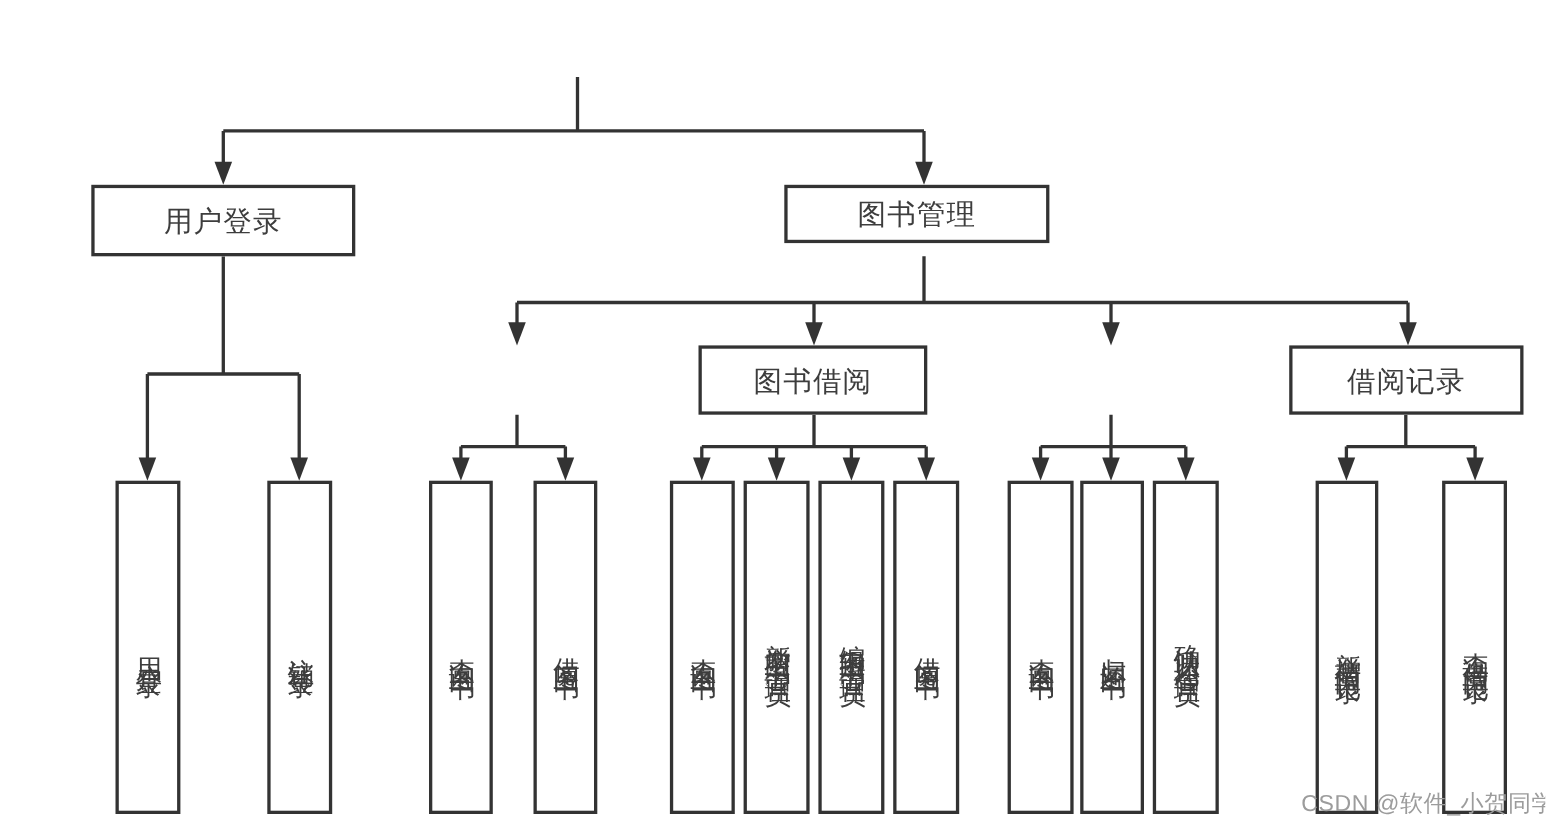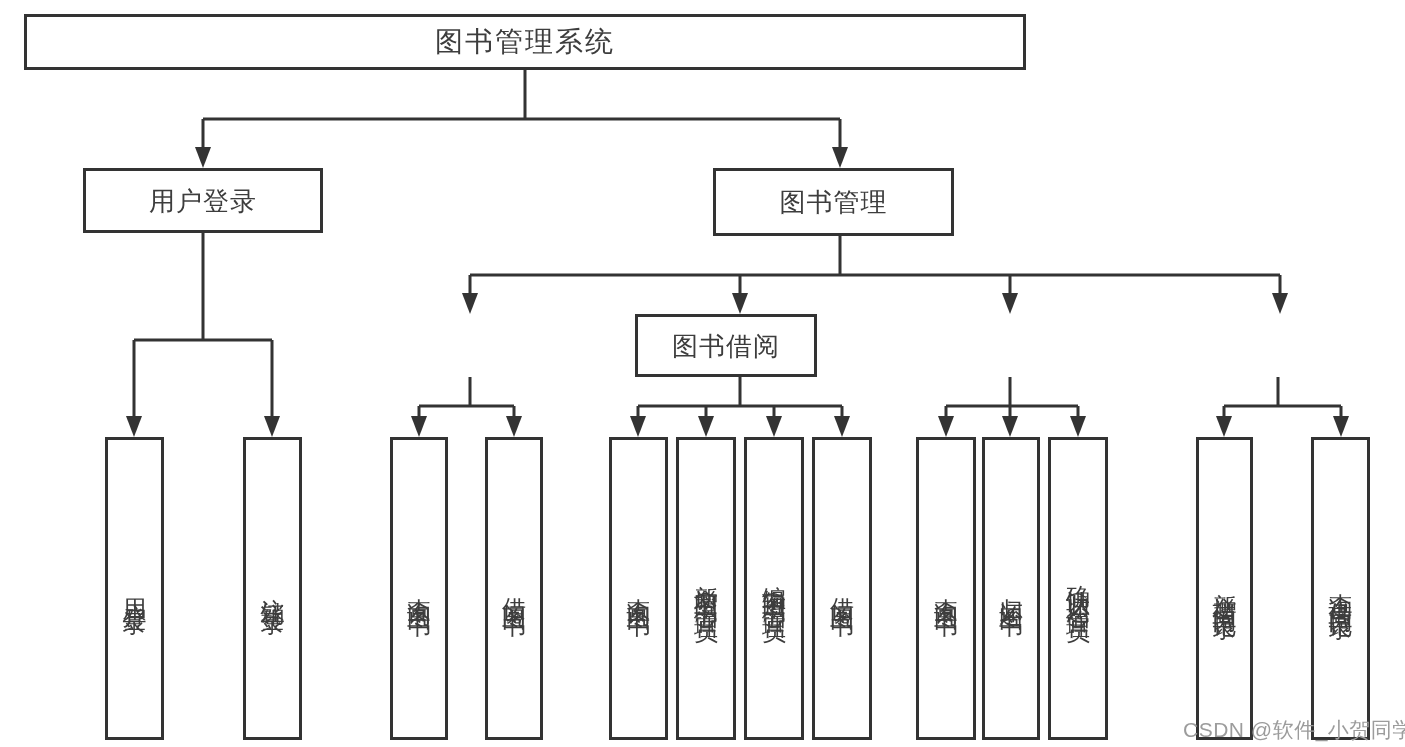--- a/index.html
+++ b/index.html
@@ -96,33 +96,33 @@
       <polygon points="766,416 782,416 774,437"></polygon>
       <polygon points="834,416 850,416 842,437"></polygon>
       <polygon points="938,416 954,416 946,437"></polygon>
       <polygon points="1002,416 1018,416 1010,437"></polygon>
       <polygon points="1070,416 1086,416 1078,437"></polygon>
       <polygon points="1216,416 1232,416 1224,437"></polygon>
       <polygon points="1333,416 1349,416 1341,437"></polygon>
     </g>
   </svg>
 
-  <div class="node root" style="left:24px; top:14px; width:1002px; height:56px">
-    <span class="lbl">图书管理系统</span>
-  </div>
 
   <div class="node" style="left:83px; top:168px; width:240px; height:65px">
     <span class="lbl">用户登录</span>
   </div>
-  <div class="node" style="left:713px; top:168px; width:241px; height:68px">
+  <div class="node" style="left:713px; top:168px; width:241px; height:53px">
     <span class="lbl">图书管理</span>
   </div>
 
-  <div class="node" style="left:635px; top:314px; width:182px; height:63px">
+  <div class="node" style="left:635px; top:314px; width:208px; height:63px">
     <span class="lbl">图书借阅</span>
+  </div>
+  <div class="node" style="left:1172px; top:314px; width:213px; height:63px">
+    <span class="lbl">借阅记录</span>
   </div>
 
   <div class="node v" style="left:105px; top:437px; width:59px; height:303px">
     <span class="lbl">用户登录</span>
   </div>
   <div class="node v" style="left:243px; top:437px; width:59px; height:303px">
     <span class="lbl">注销登录</span>
   </div>
   <div class="node v" style="left:390px; top:437px; width:58px; height:303px">
     <span class="lbl">查询图书</span>

